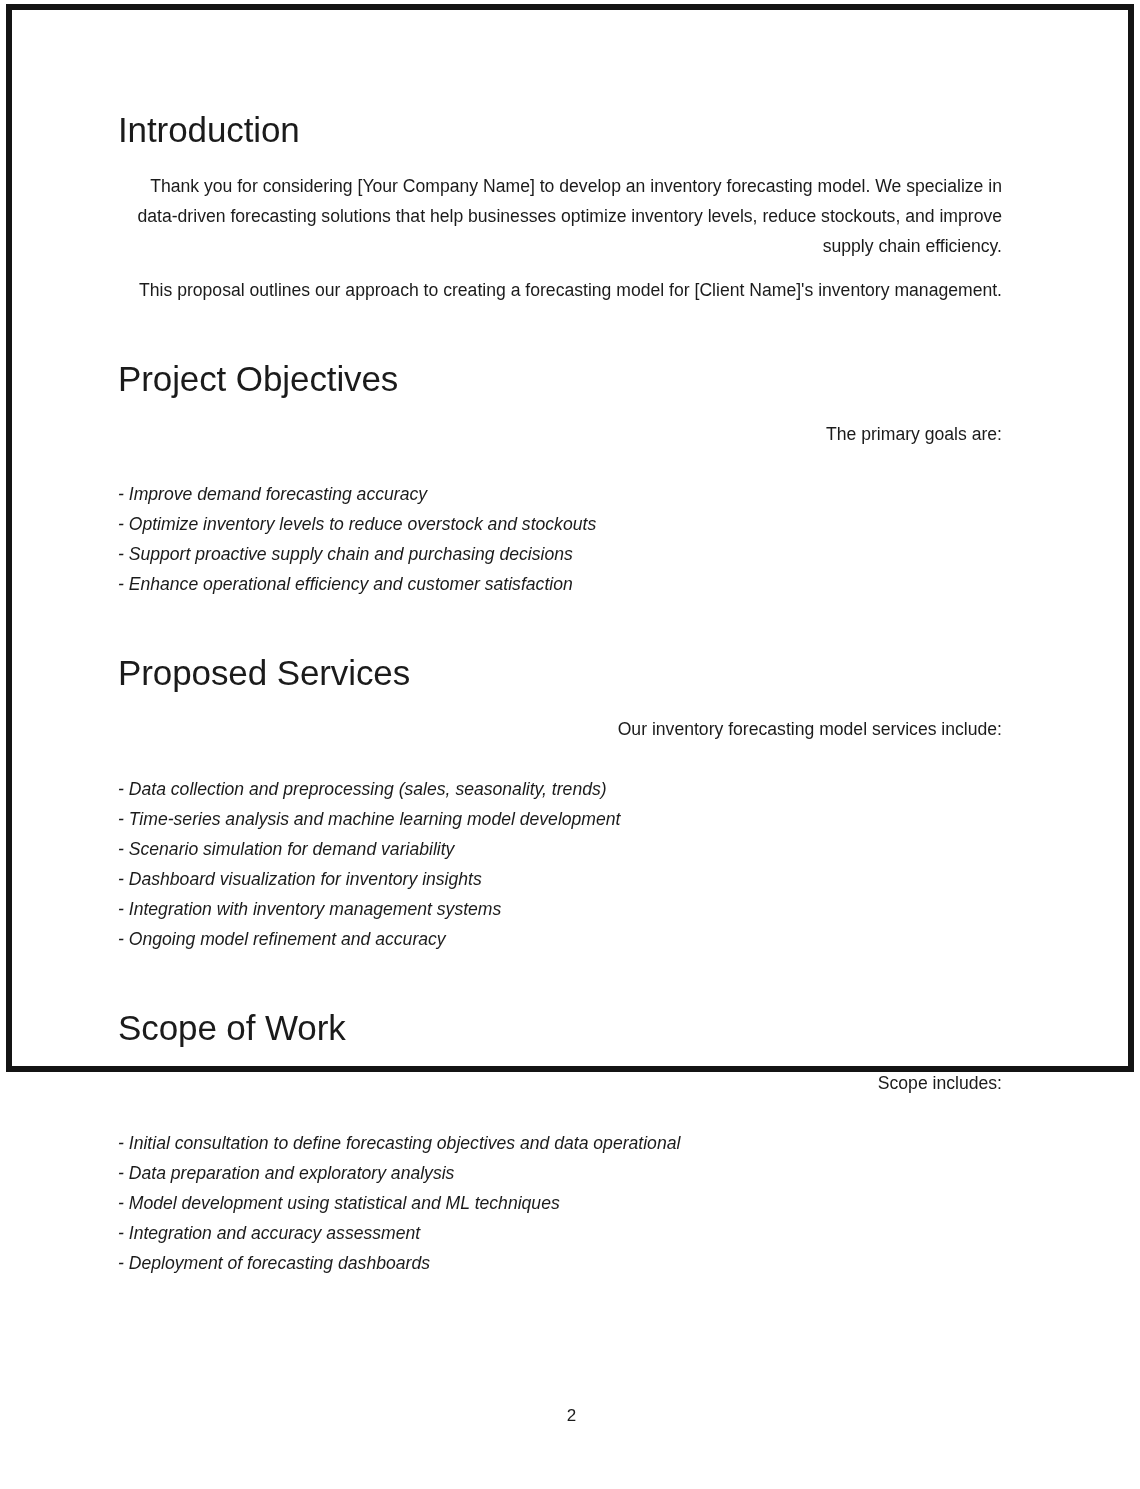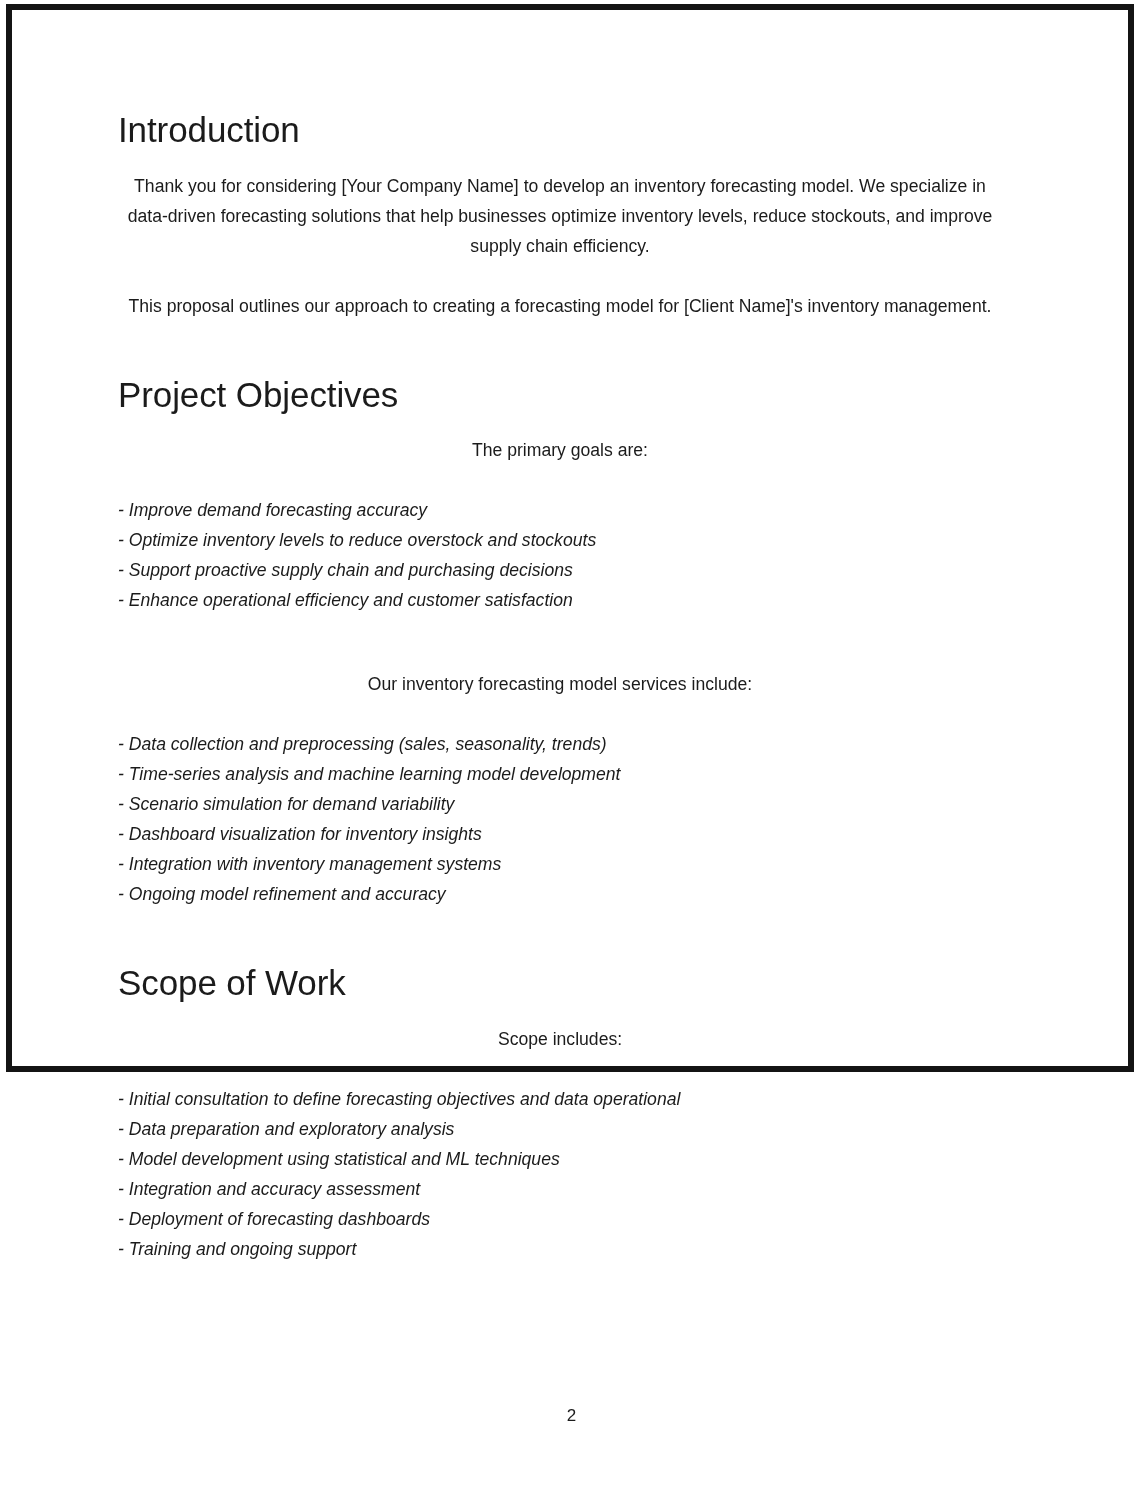--- a/index.html
+++ b/index.html
@@ -63,25 +63,25 @@
     height: 54px;
   }
 
   p.doc-para {
     font-family: "Liberation Sans", sans-serif;
     font-size: 17.6px;
     font-weight: 400;
     line-height: 30px;
     color: #1b1b1b;
     margin: 0;
-    text-align: center;
+    text-align: right;
   }
 
   p.doc-para + p.doc-para {
-    margin-top: 30px;
+    margin-top: 14px;
   }
 
   ul.doc-list {
     list-style: none;
     margin: 30px 0 0 0;
     padding: 0;
   }
 
   ul.doc-list li {
     font-family: "Liberation Sans", sans-serif;
@@ -134,20 +134,21 @@
           <li>- Improve demand forecasting accuracy</li>
           <li>- Optimize inventory levels to reduce overstock and stockouts</li>
           <li>- Support proactive supply chain and purchasing decisions</li>
           <li>- Enhance operational efficiency and customer satisfaction</li>
         </ul>
       </div>
 
       <div class="section-gap"></div>
 
       <div class="section-block">
+        <h1 class="doc-heading">Proposed Services</h1>
         <p class="doc-para">Our inventory forecasting model services include:</p>
         <ul class="doc-list">
           <li>- Data collection and preprocessing (sales, seasonality, trends)</li>
           <li>- Time-series analysis and machine learning model development</li>
           <li>- Scenario simulation for demand variability</li>
           <li>- Dashboard visualization for inventory insights</li>
           <li>- Integration with inventory management systems</li>
           <li>- Ongoing model refinement and accuracy</li>
         </ul>
       </div>
@@ -156,21 +157,20 @@
 
       <div class="section-block">
         <h1 class="doc-heading">Scope of Work</h1>
         <p class="doc-para">Scope includes:</p>
         <ul class="doc-list">
           <li>- Initial consultation to define forecasting objectives and data operational</li>
           <li>- Data preparation and exploratory analysis</li>
           <li>- Model development using statistical and ML techniques</li>
           <li>- Integration and accuracy assessment</li>
           <li>- Deployment of forecasting dashboards</li>
-          <li>- Training and ongoing support</li>
         </ul>
       </div>
 
     </div>
 
     <div class="page-number">
       <span class="pn-inner">2</span>
     </div>
 
   </div>

